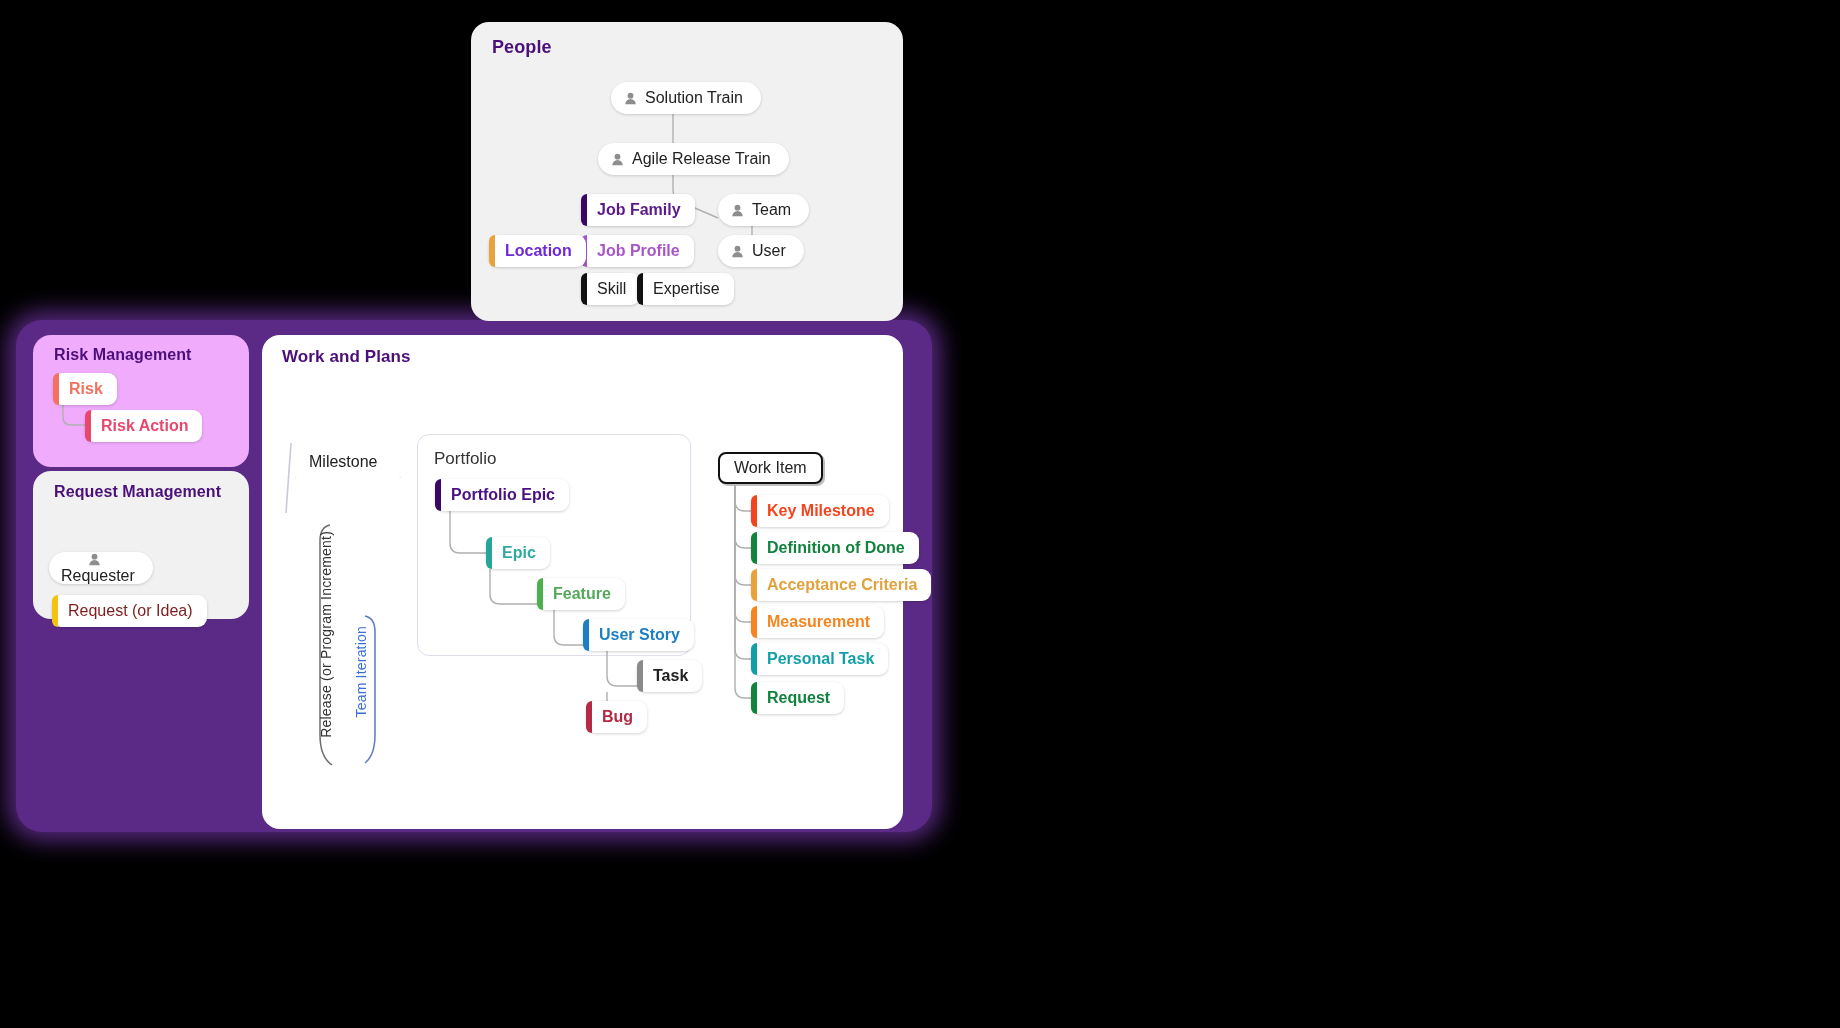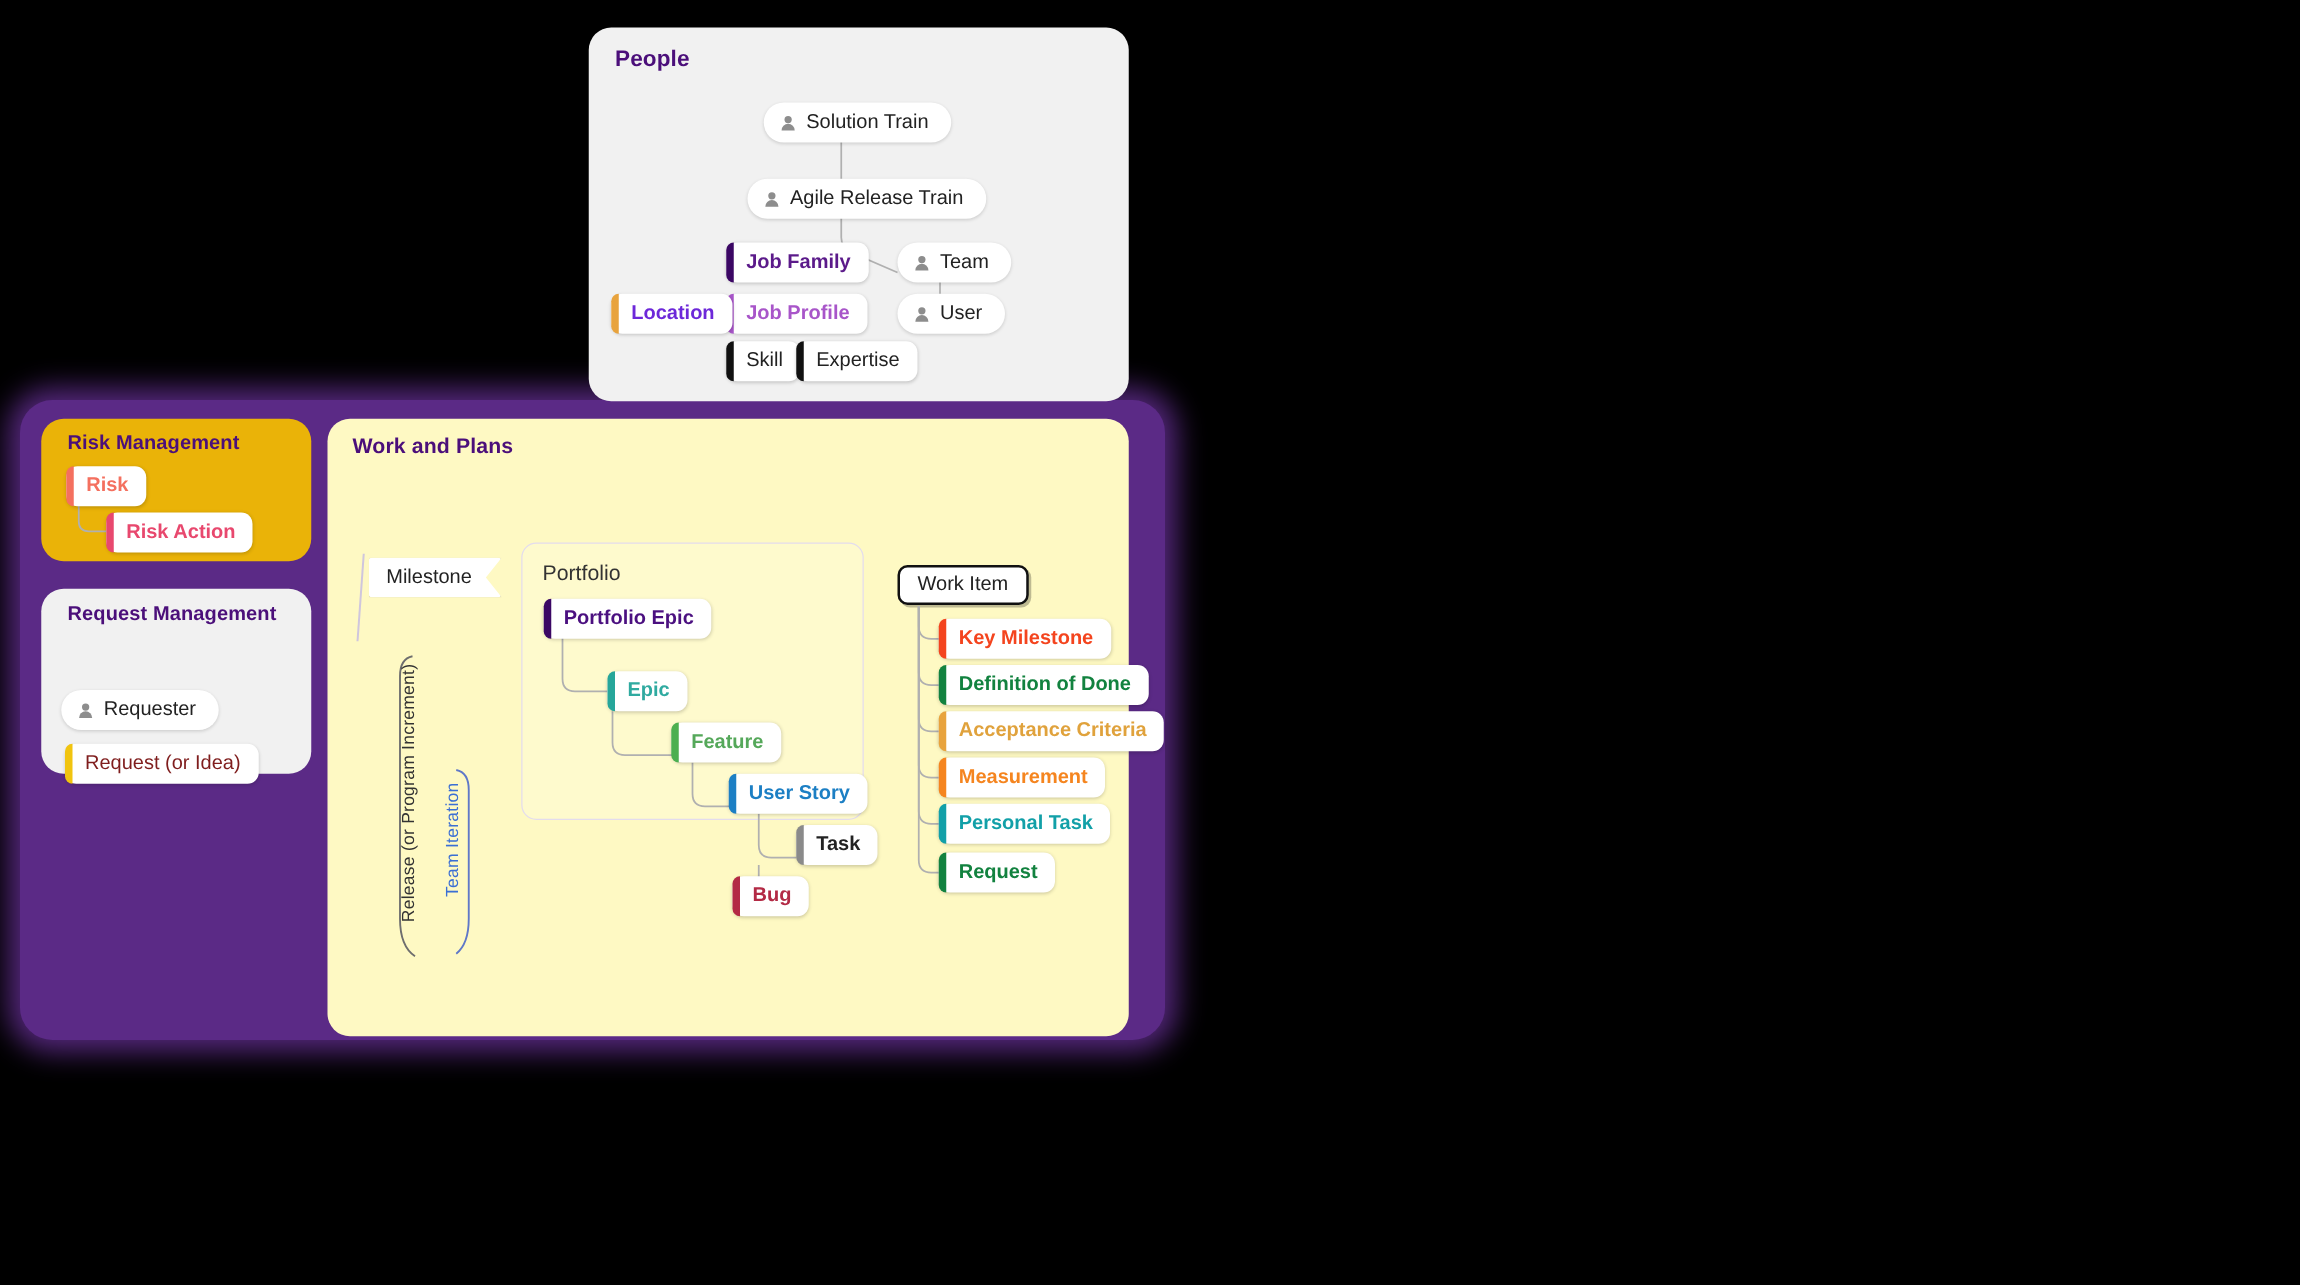--- a/index.html
+++ b/index.html
@@ -189,57 +189,57 @@
 
     <div class="node bar" style="left:110px; top:251px; --bar:#111111; color:#222;">
       <span>Skill</span>
     </div>
 
     <div class="node bar" style="left:166px; top:251px; --bar:#111111; color:#222;">
       <span>Expertise</span>
     </div>
   </div>
 
-  <div class="panel" style="left:33px; top:335px; width:216px; height:114px; background:#eab308;">
+  <div class="panel" style="left:33px; top:335px; width:216px; height:132px; background:#f0abfc;">
     <div class="panel-title" style="left:21px; top:11px; font-size:16px;">Risk Management</div>
 
     <div class="conn" style="left:0; top:0; width:216px; height:118px;">
       <svg width="216" height="118">
         <path d="M30,67 L30,82 Q30,90 38,90 L58,90" stroke="#b0b0b0" stroke-width="1.4" fill="none"></path>
       </svg>
     </div>
 
     <div class="node bar" style="left:20px; top:38px; --bar:#f4705f; color:#f4705f; font-weight:600;">
       <span>Risk</span>
     </div>
 
     <div class="node bar" style="left:52px; top:75px; --bar:#e8486e; color:#e8486e; font-weight:600;">
       <span>Risk Action</span>
     </div>
   </div>
 
   <div class="panel" style="left:33px; top:471px; width:216px; height:148px; background:#f1f1f1;">
     <div class="panel-title" style="left:21px; top:12px; font-size:16px;">Request Management</div>
 
-    <div class="node pill" style="left:16px; top:81px;">
+    <div class="node pill" style="left:16px; top:81px;flex-direction:column;">
       <span class="pico">
           <svg width="15" height="15" viewBox="0 0 16 16">
             <circle cx="8" cy="5" r="3.1" fill="#8d8d8d"></circle>
             <path d="M2.4 14.2a5.6 5.6 0 0 1 11.2 0z" fill="#8d8d8d"></path>
           </svg>
         </span>
       <span>Requester</span>
     </div>
 
     <div class="node bar" style="left:19px; top:124px; --bar:#f1c40f; color:#7f1d1d;">
       <span>Request (or Idea)</span>
     </div>
   </div>
 
-  <div class="panel" style="left:262px; top:335px; width:641px; height:494px; background:#fef9c3;">
+  <div class="panel" style="left:262px; top:335px; width:641px; height:494px; background:#ffffff;">
     <div class="panel-title" style="left:20px; top:12px; font-size:17px;">Work and Plans</div>
 
     <div class="node flag" style="left:33px; top:111px;">
       <span>Milestone</span>
     </div>
     <div class="conn" style="left:0; top:0; width:641px; height:494px;">
       <svg width="641" height="494">
         <path d="M29,108 L24,178" stroke="#cfc6dd" stroke-width="1.6" fill="none"></path>
       </svg>
     </div>

